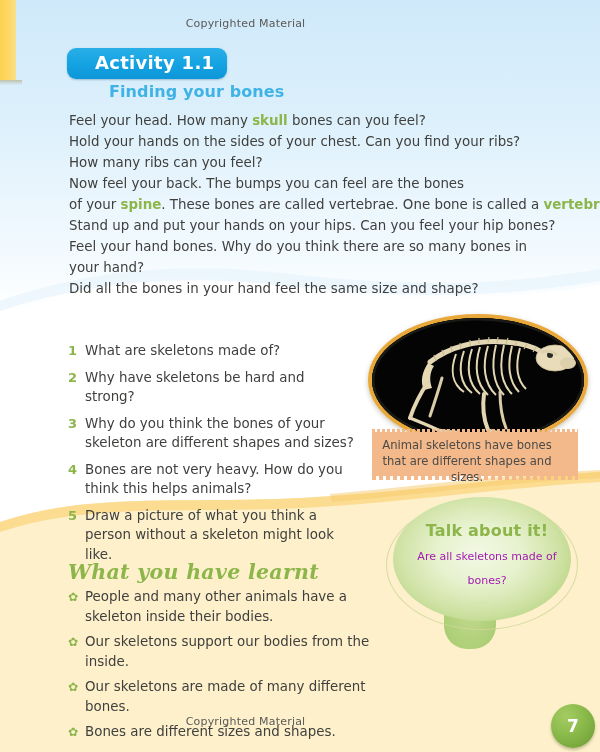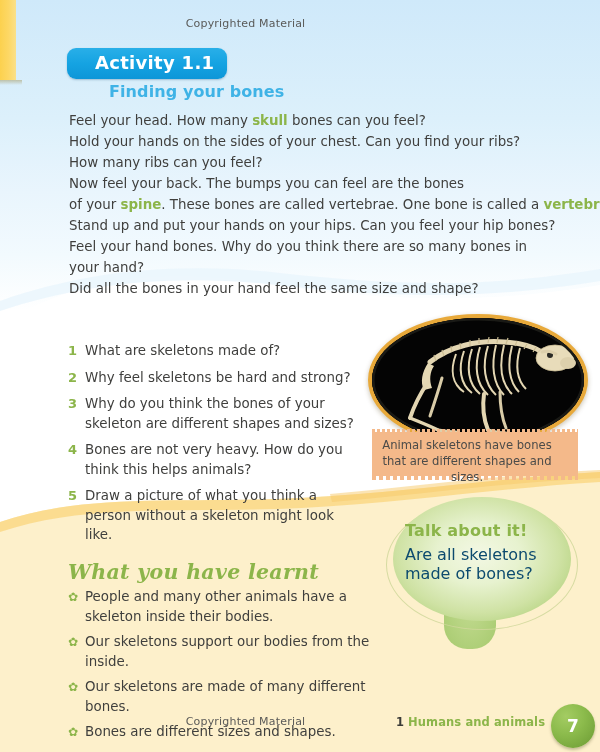--- a/index.html
+++ b/index.html
@@ -180,26 +180,26 @@
   .bubble {
     position: absolute; left: 9px; top: 0px; width: 178px; height: 124px;
     border-radius: 50%;
     background: radial-gradient(ellipse at 48% 46%, #f3f8e4 0%, #e7f2cf 32%, #cfe2a4 62%, #b5d380 82%, #a6c96e 100%);
   }
   .bubble-tail {
     position: absolute; left: 60px; top: 100px; width: 52px; height: 52px;
     background: radial-gradient(ellipse at 50% 10%, #c4db92 0%, #b2d17c 60%, #a6c96e 100%);
     border-radius: 0 0 45% 45%;
   }
-  .bubble-text { position: absolute; left: 21px; top: 24px; width: 178px; }
+  .bubble-text { position: absolute; left: 14px; top: 24px; width: 178px; text-align: center; }
   .bubble-title {
     color: #8cb54a; font-size: 16px; font-weight: bold;
     letter-spacing: .2px; margin-bottom: 5px;
   }
-  .bubble-body { color: #0c4a6e; font-size: 16px; line-height: 19px; }
+  .bubble-body { color: #a21caf; font-size: 11px; line-height: 24px; }
 </style>
 </head>
 <body>
 
 <div id="page">
 
   <div class="bg-blue"></div>
   <svg class="bg-blue-wave" viewBox="0 0 600 80" preserveAspectRatio="none">
     <path d="M0,70 C70,26 150,12 260,28 C370,44 470,52 600,30 L600,80 L0,80 Z" fill="#ffffff"></path>
     <path d="M0,46 C80,18 170,6 280,18 C390,30 480,34 600,14 L600,26 C480,46 385,42 278,30 C168,18 80,30 0,56 Z" fill="#eaf6fd" opacity=".85"></path>
@@ -231,21 +231,21 @@
       <div class="line"><span>Did all the bones in your hand feel the same size and shape?</span></div>
     </div>
 
   <div class="qlist" id="question-list">
       <div class="qitem">
         <div class="qnum">1</div>
         <div class="qtext">What are skeletons made of?</div>
       </div>
       <div class="qitem">
         <div class="qnum">2</div>
-        <div class="qtext">Why feel skeletons be hard and strong?</div>
+        <div class="qtext">Why have skeletons be hard and strong?</div>
       </div>
       <div class="qitem">
         <div class="qnum">3</div>
         <div class="qtext">Why do you think the bones of your skeleton are different shapes and sizes?</div>
       </div>
       <div class="qitem">
         <div class="qnum">4</div>
         <div class="qtext">Bones are not very heavy. How do you think this helps animals?</div>
       </div>
       <div class="qitem">
@@ -337,20 +337,17 @@
         <div class="lbullet">✿</div>
         <div class="ltext">Our skeletons are made of many different bones.</div>
       </div>
       <div class="litem">
         <div class="lbullet">✿</div>
         <div class="ltext">Bones are different sizes and shapes.</div>
       </div>
     </div>
 
   <div class="copyright bottom">Copyrighted Material</div>
-  <div class="footer-chapter">
-    <span class="num">1</span><span class="title">Humans and animals</span>
-  </div>
   <div class="page-badge">
     <span>7</span>
   </div>
 
 </div>
 
 </body></html>

